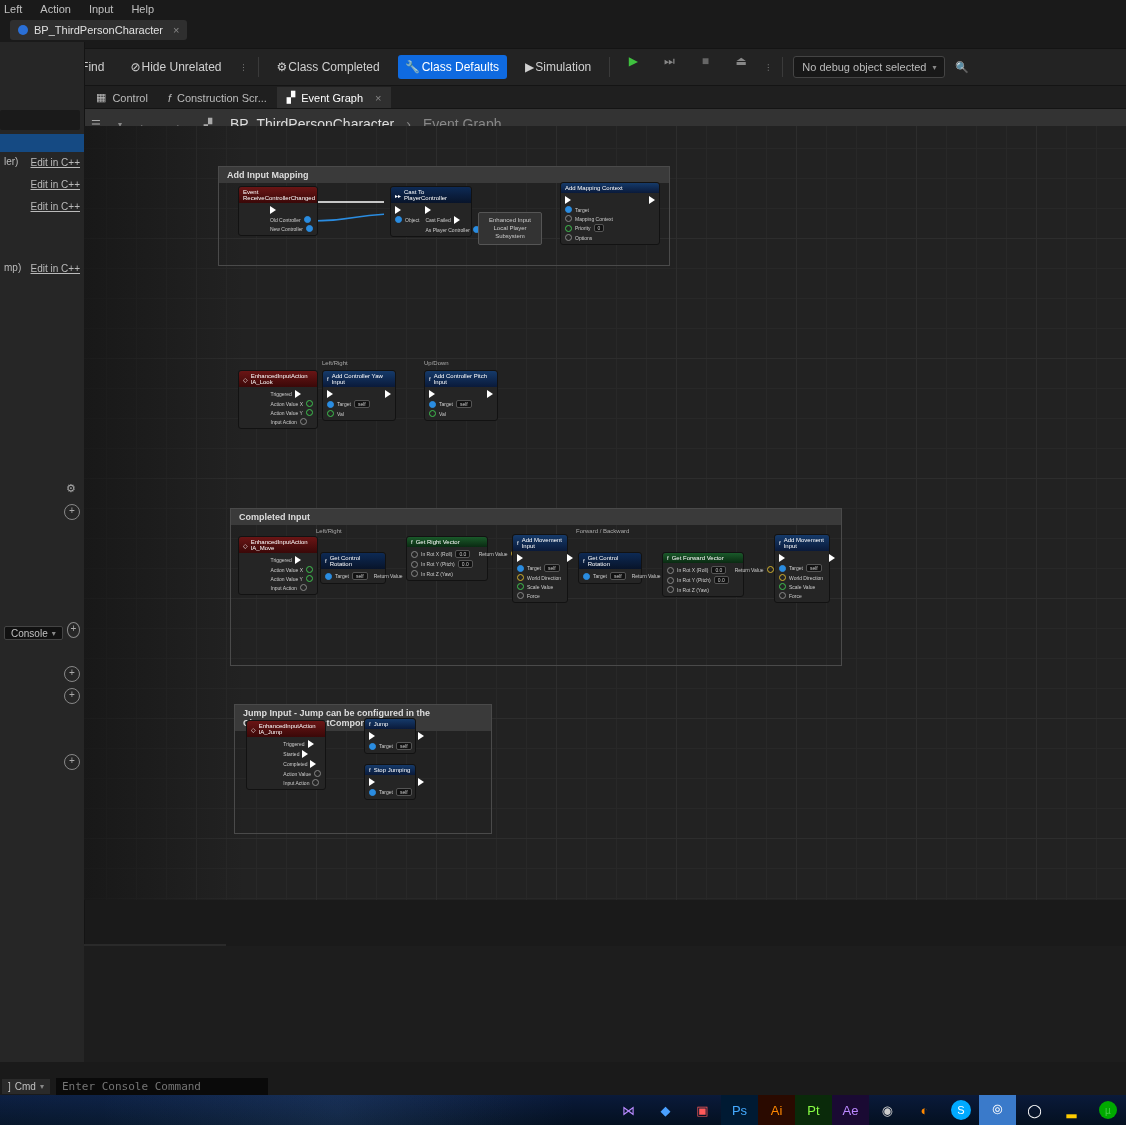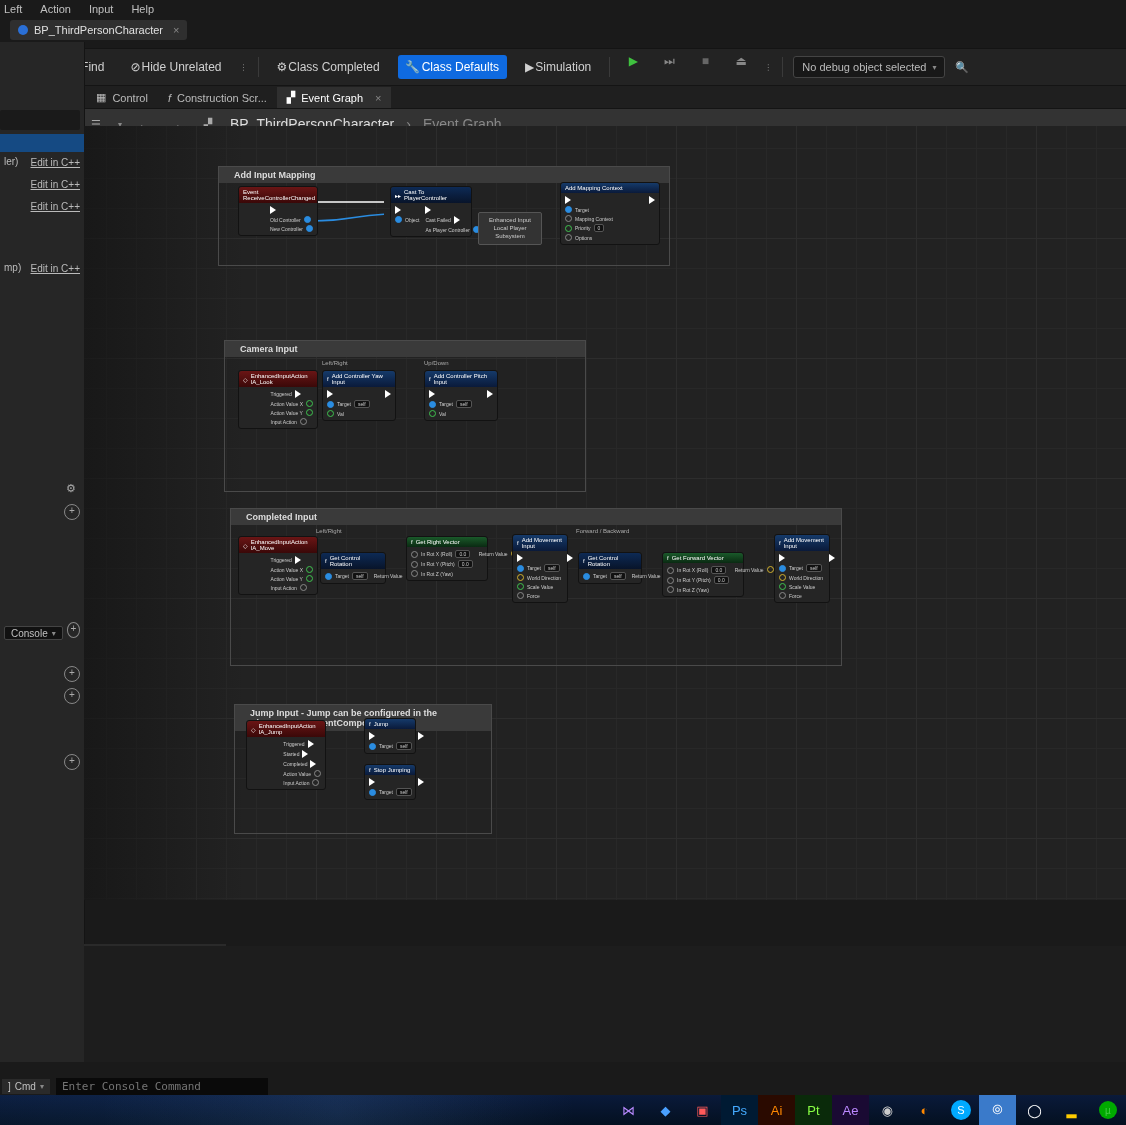--- a/index.html
+++ b/index.html
@@ -46,21 +46,21 @@
  background-image:
   linear-gradient(#2d2d2d 1px,transparent 1px),
   linear-gradient(90deg,#2d2d2d 1px,transparent 1px),
   linear-gradient(#282828 1px,transparent 1px),
   linear-gradient(90deg,#282828 1px,transparent 1px);
  background-size:120px 120px,120px 120px,30px 30px,30px 30px;
  background-position:-8px -8px,-8px -8px,-8px -8px,-8px -8px}
 .fade{position:absolute;left:0;top:0;width:160px;height:100%;background:linear-gradient(90deg,rgba(20,20,20,.7),transparent)}
 
 .cmt{position:absolute;border:1px solid #4a4a4a}
-.cmt .hd{background:#3a3a3a;color:#ddd;font-size:9px;font-weight:bold;padding:3px 15px}
+.cmt .hd{background:#3a3a3a;color:#ddd;font-size:9px;font-weight:bold;padding:3px 8px}
 
 .node{position:absolute;background:#252525;border:1px solid #121212;border-radius:3px;font-size:6px;color:#ccc}
 .node .nhd{padding:2px 4px;font-size:6px;color:#fff;display:flex;align-items:center;gap:3px;border-radius:3px 3px 0 0}
 .node .nhd.red{background:linear-gradient(#6a1515,#3a0808)}
 .node .nhd.blue{background:linear-gradient(#153a6a,#0a1a3a)}
 .node .nhd.darkblue{background:linear-gradient(#0d2a55,#08142a)}
 .node .nbody{padding:3px 4px;display:flex;gap:6px}
 .node .pcol{display:flex;flex-direction:column;gap:2px}
 .node .pin{display:flex;align-items:center;gap:3px;font-size:5px;white-space:nowrap}
 .node .pin .d{width:5px;height:5px;border:1px solid #888;border-radius:50%}
@@ -341,23 +341,20 @@
           </div>
         </div>
       <div class="pcol" style="margin-left:auto">
           <div class="pin">
             <span class="t"></span>
           </div>
         </div>
     </div>
   </div>
 
-  <div class="cmt" style="left:140px;top:214px;width:360px;height:150px">
-    <div class="hd">Camera Input</div>
-  </div>
   <div class="sublbl" style="left:238px;top:234px">Left/Right</div>
   <div class="sublbl" style="left:340px;top:234px">Up/Down</div>
   <div class="node" style="left:154px;top:244px;width:78px">
     <div class="nhd red">
         <span>◇</span>
         <span>EnhancedInputAction IA_Look</span>
       </div>
     <div class="nbody">
         <div class="pcol" style="margin-left:auto">
       <div class="pin">

